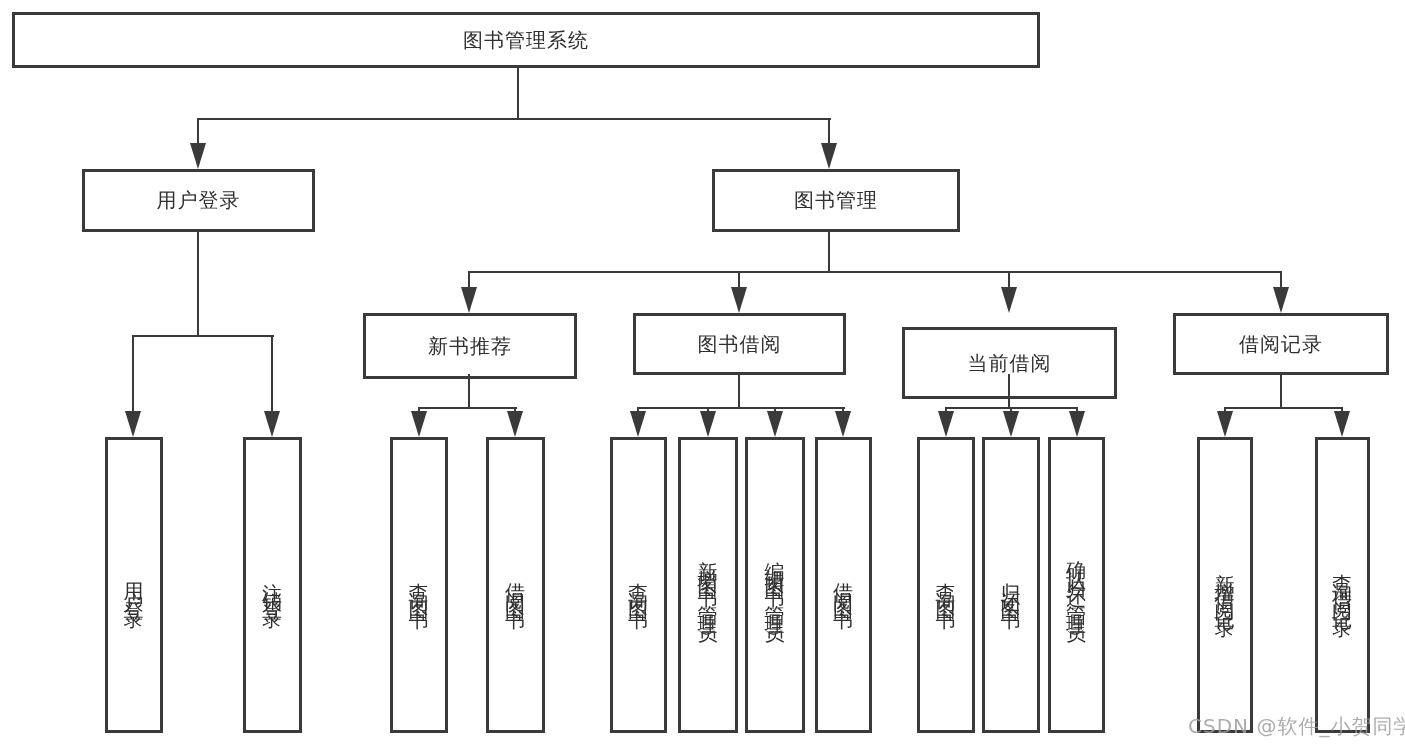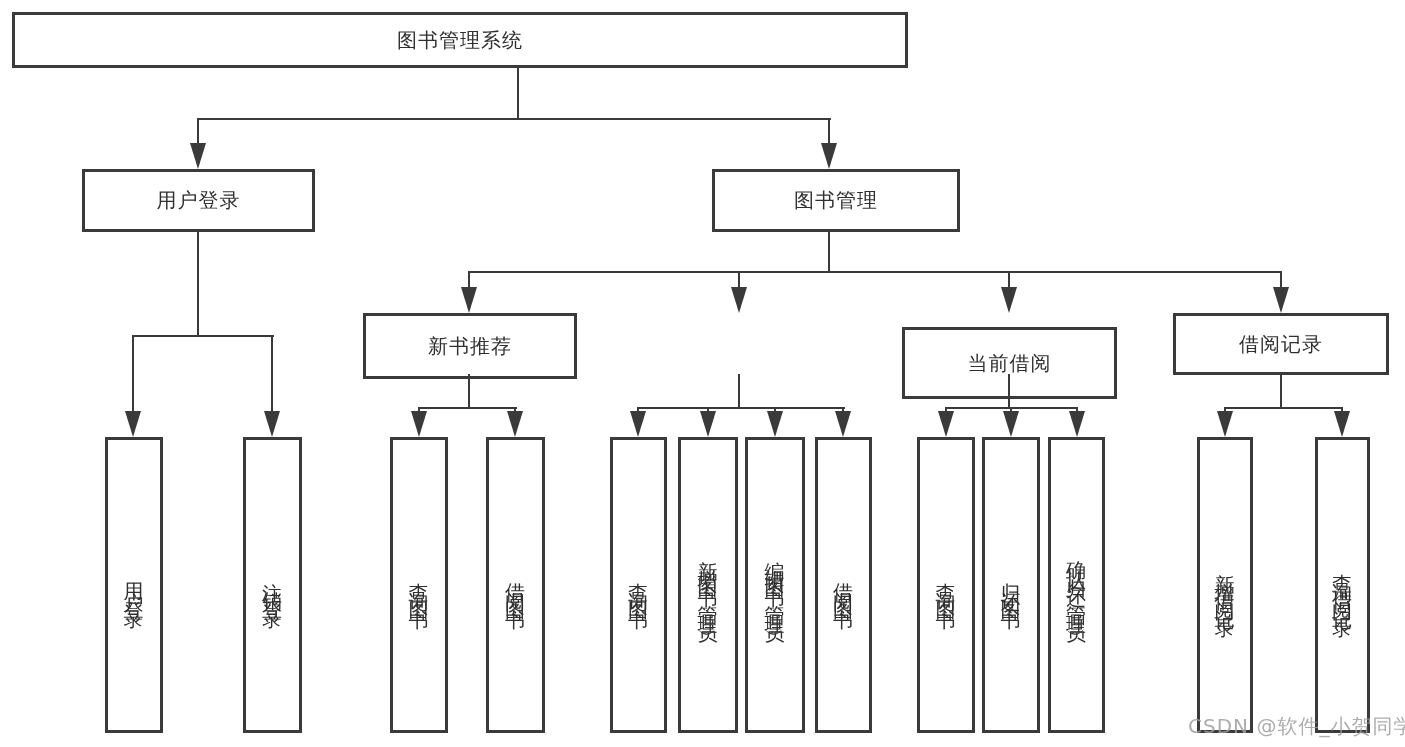--- a/index.html
+++ b/index.html
@@ -53,21 +53,21 @@
     letter-spacing:1px;
     white-space:nowrap;
     z-index:10;
   }
 </style>
 </head>
 <body>
 
 <div id="canvas">
 
-  <div class="box" style="left:12px;top:12px;width:896px;height:56px">
+  <div class="box" style="left:12px;top:12px;width:1028px;height:56px">
     <span>图书管理系统</span>
   </div>
 
   <div class="line" style="left:517px;top:67px;width:2px;height:53px"></div>
   <div class="line" style="left:197px;top:118px;width:634px;height:2px"></div>
   <div class="line" style="left:197px;top:118px;width:2px;height:30px"></div>
   <div class="arrow" style="left:190px;top:143px"></div>
   <div class="line" style="left:828px;top:118px;width:2px;height:30px"></div>
   <div class="arrow" style="left:821px;top:143px"></div>
 
@@ -91,20 +91,23 @@
   <div class="arrow" style="left:461px;top:287px"></div>
   <div class="line" style="left:738px;top:271px;width:2px;height:20px"></div>
   <div class="arrow" style="left:731px;top:287px"></div>
   <div class="line" style="left:1008px;top:271px;width:2px;height:20px"></div>
   <div class="arrow" style="left:1001px;top:287px"></div>
   <div class="line" style="left:1280px;top:271px;width:2px;height:20px"></div>
   <div class="arrow" style="left:1273px;top:287px"></div>
 
   <div class="box" style="left:363px;top:313px;width:214px;height:66px">
     <span>新书推荐</span>
+  </div>
+  <div class="box" style="left:633px;top:313px;width:213px;height:62px">
+    <span>图书借阅</span>
   </div>
   <div class="box" style="left:902px;top:327px;width:215px;height:72px">
     <span>当前借阅</span>
   </div>
   <div class="box" style="left:1173px;top:313px;width:216px;height:62px">
     <span>借阅记录</span>
   </div>
 
   <div class="line" style="left:468px;top:374px;width:2px;height:35px"></div>
   <div class="line" style="left:418px;top:407px;width:99px;height:2px"></div>

